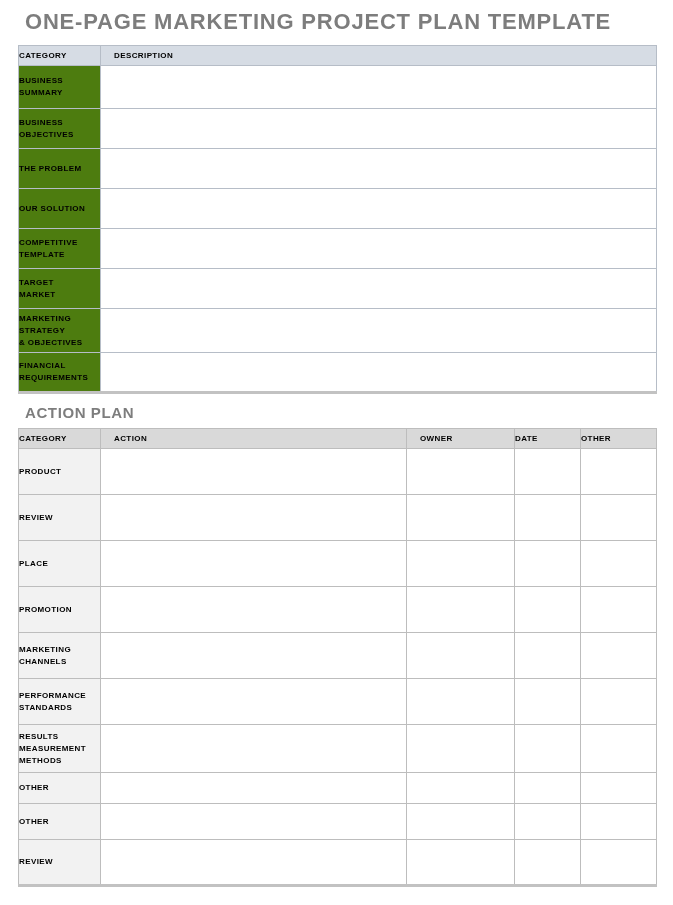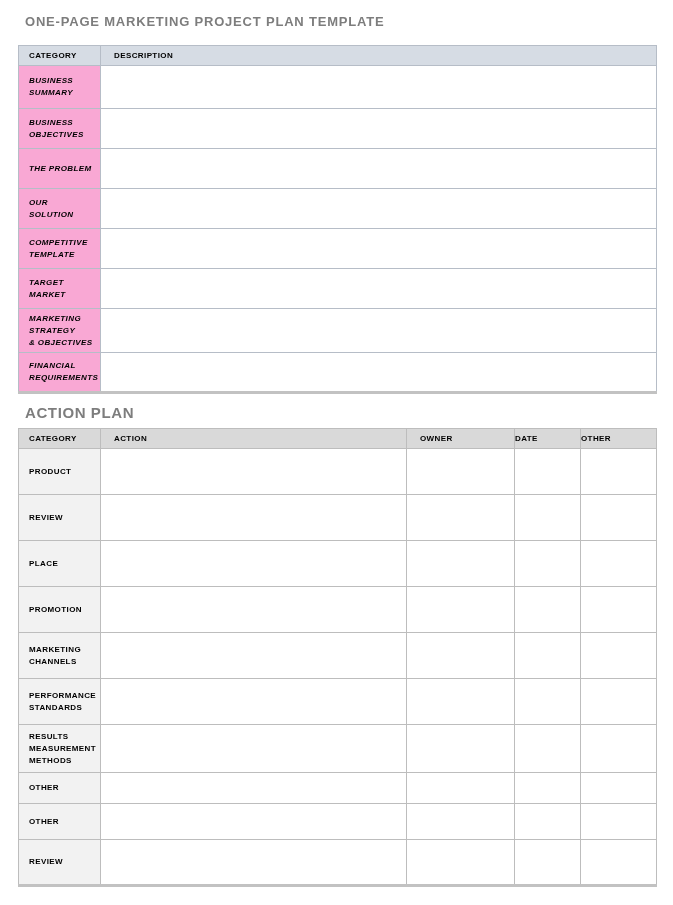--- a/index.html
+++ b/index.html
@@ -9,21 +9,21 @@
     width: 673px;
     height: 905px;
     font-family: "Liberation Sans", sans-serif;
   }
   .page {
     padding: 12px 17px 0 18px;
     box-sizing: border-box;
   }
   h1.doc-title {
     margin: 0 0 0 7px;
-    font-size: 13px;
+    font-size: 22px;
     line-height: 20px;
     font-weight: bold;
     color: #7d7d7d;
     letter-spacing: 0.8px;
     white-space: nowrap;
   }
   h2.section-title {
     margin: 11px 0 7px 7px;
     font-size: 15px;
     line-height: 16px;
@@ -49,44 +49,43 @@
     overflow: hidden;
   }
   
   .t1, .t1 th, .t1 td { border: 1px solid #b6bdc7; }
   .t1 { border-bottom: 3px solid #c2c2c2; }
   .t1 thead th {
     background: #d6dce4;
     height: 19px;
   }
   .t1 tbody th.cat {
-    background: #f9a8d4;
+    background: #4d7c0f;
     white-space: pre-line;
-    font-style: italic;
   }
   .t1 tbody tr { height: 40px; }
   .t1 tbody tr:nth-child(1) { height: 43px; }
   .t1 tbody tr:nth-child(7) { height: 44px; }
   
   .t2, .t2 th, .t2 td { border: 1px solid #bdbdbd; }
   .t2 { border-bottom: 3px solid #c2c2c2; }
   .t2 thead th {
     background: #d9d9d9;
     height: 19px;
   }
   .t2 tbody th.cat {
     background: #f2f2f2;
     white-space: pre-line;
   }
   .t2 tbody tr { height: 46px; }
   .t2 tbody tr:nth-child(7) { height: 48px; }
   .t2 tbody tr:nth-child(8) { height: 31px; }
   .t2 tbody tr:nth-child(9) { height: 36px; }
   
-  .pad-cat { padding-left: 10px; padding-right: 6px; }
+  .pad-cat { padding-right: 6px; }
   .pad-wide { padding-left: 13px; padding-right: 7px; }
   .center { }
   td.fill { background: #ffffff; }
 </style>
 </head>
 <body>
 
 <div class="page">
 
   <h1 class="doc-title">ONE-PAGE MARKETING PROJECT PLAN TEMPLATE</h1>

